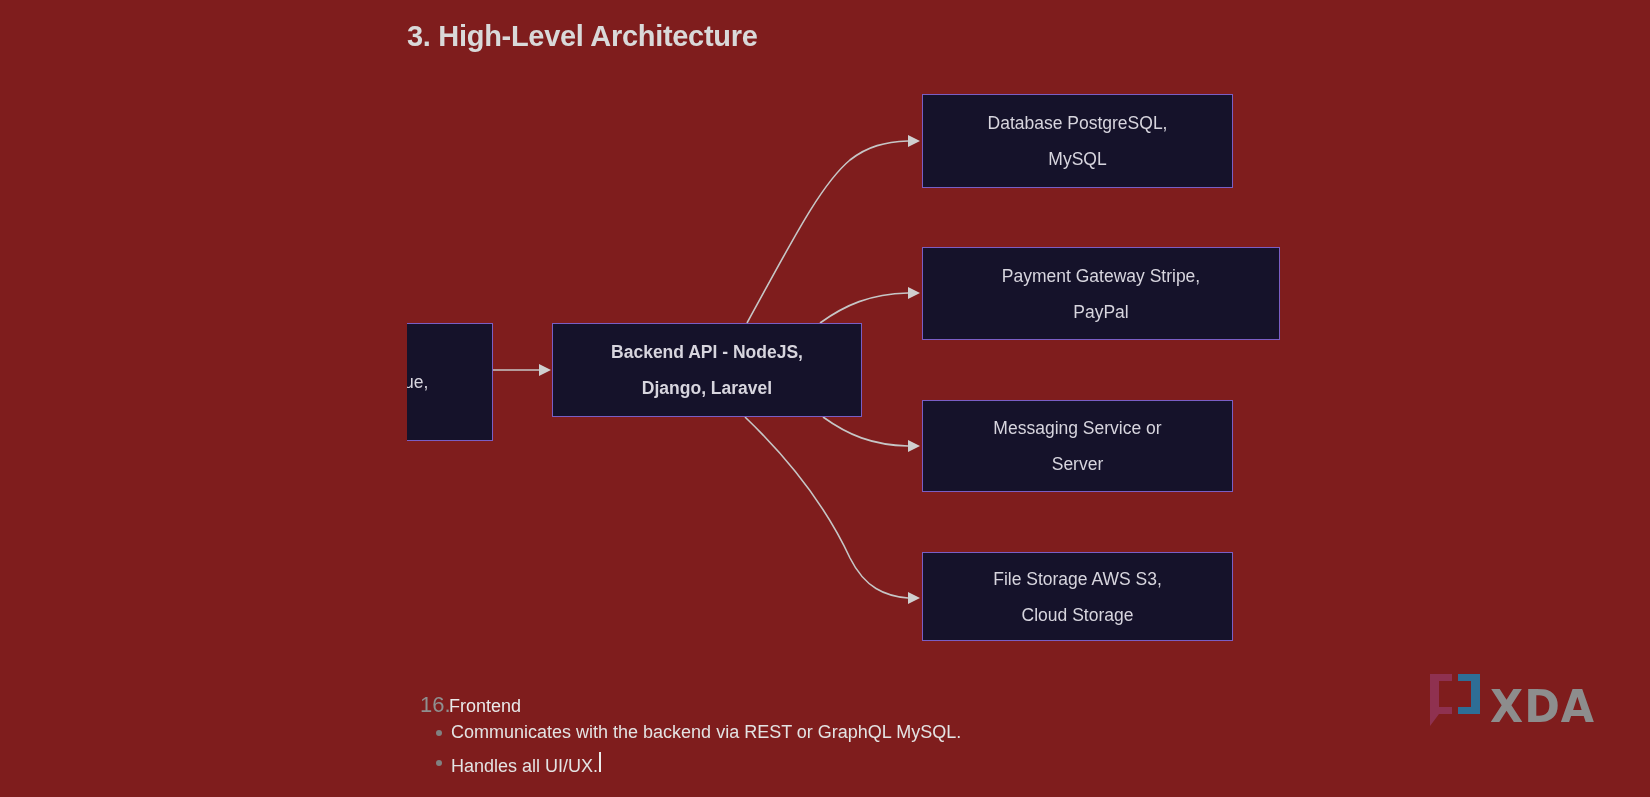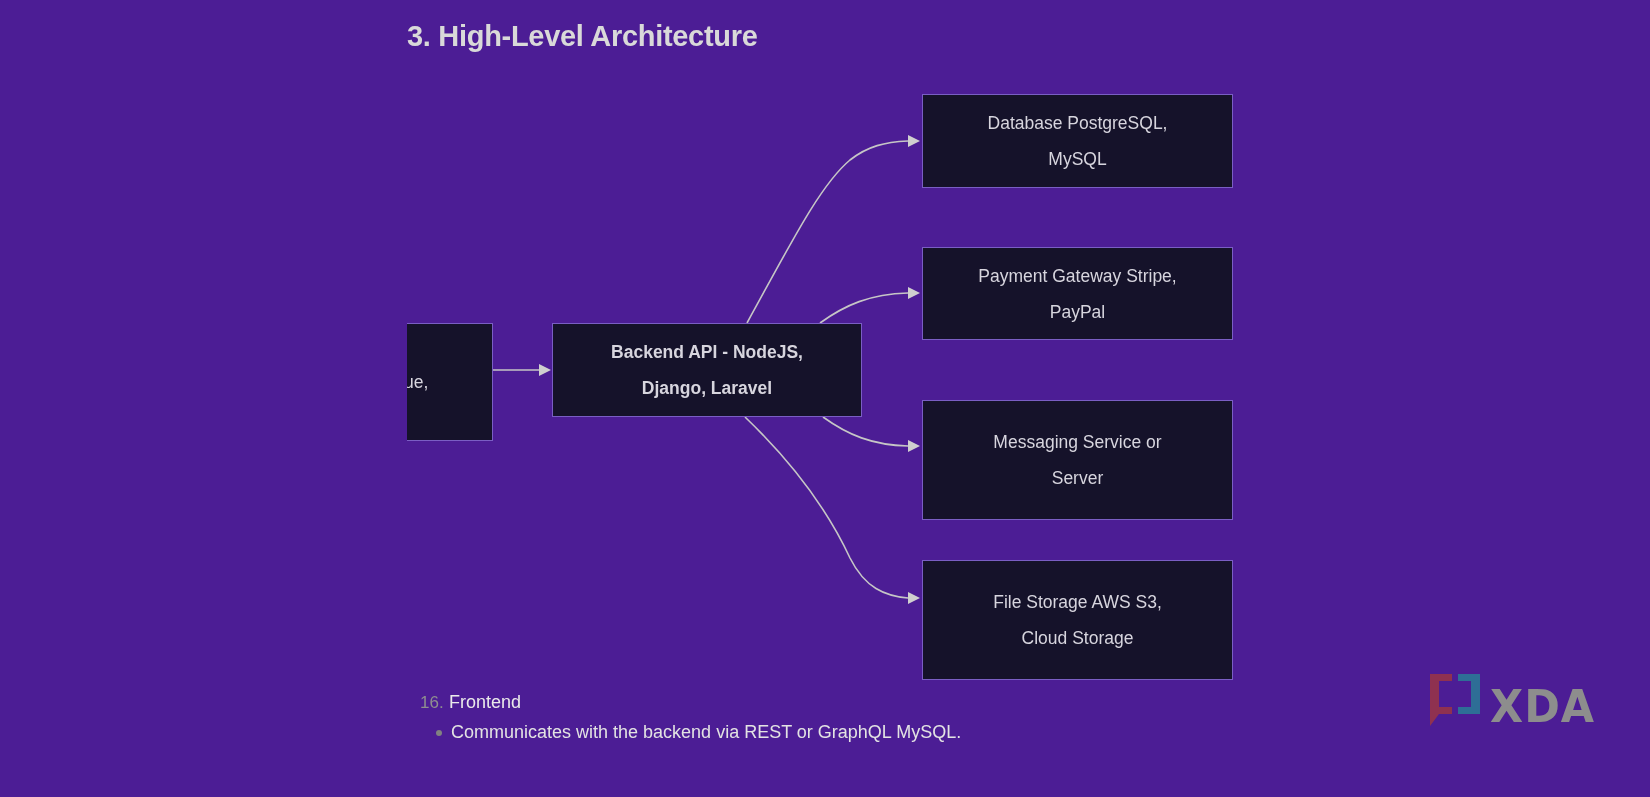--- a/index.html
+++ b/index.html
@@ -1,18 +1,18 @@
 <!DOCTYPE html>
 <html><head>
 <meta charset="utf-8">
 <style>
   html,body { margin:0; padding:0; background:#111; }
   .canvas {
     position:relative; width:1650px; height:797px;
-    background:#4c1d95; overflow:hidden;
+    background:#7f1d1d; overflow:hidden;
     font-family:"Liberation Sans", sans-serif;
     -webkit-font-smoothing:antialiased;
   }
 
   
   .page-title {
     position:absolute; left:407px; top:20px;
     font-size:29px; font-weight:700; color:#d9d9d9; letter-spacing:-0.3px;
     margin:0;
   }
@@ -24,32 +24,32 @@
     display:flex; align-items:center; justify-content:center;
     color:#d7d5de; font-size:17.5px; line-height:36px;
     text-align:center; white-space:pre-line;
   }
   .node--clipped { border-left:none; overflow:hidden; justify-content:flex-start; }
   .node--clipped .node-label { margin-left:-3px; text-align:left; }
 
   #node-clipped { left:407px; top:323px; width:86px;  height:118px; }
   #node-backend { left:552px; top:323px; width:310px; height:94px;font-weight:bold; }
   #node-db      { left:922px; top:94px;  width:311px; height:94px; }
-  #node-pay     { left:922px; top:247px; width:311px; height:93px; }
-  #node-msg     { left:922px; top:400px; width:311px; height:120px; }
-  #node-file    { left:922px; top:552px; width:311px; height:120px;margin-top:8px; }
+  #node-pay     { left:922px; top:247px; width:358px; height:93px; }
+  #node-msg     { left:922px; top:400px; width:311px; height:92px; }
+  #node-file    { left:922px; top:552px; width:311px; height:89px; }
 
   .arrow-layer { position:absolute; left:0; top:0; width:1650px; height:797px; pointer-events:none; }
   .arrow-layer path { fill:none; stroke:#c6c6c6; stroke-width:1.6; }
   .arrow-layer polygon { fill:#cfcfcf; }
 
   
   .notes { position:absolute; left:420px; top:692px; font-size:18px; color:#e3e3e3; }
   .note-row { display:flex; align-items:baseline; height:22px; margin-bottom:8px; }
-  .list-number { color:#8f8f8f; width:24px; font-size:17px; }
+  .list-number { color:#8f8f8f; width:24px; font-size:22px; }
   .list-title { font-weight:400; color:#eaeaea; margin-left:5px; }
   .bullet-dot {
     align-self:center;
     width:6px; height:6px; border-radius:50%; background:#818181;
     margin-left:16px; margin-right:9px; flex:0 0 auto;
   }
   .text-cursor {
     display:inline-block; width:2px; height:20px; background:#ececec;
     vertical-align:text-bottom; margin-left:1px;
   }
@@ -119,20 +119,25 @@
 
   <div class="notes">
     <div class="note-row">
       <span class="list-number">16.</span>
       <span class="list-title">Frontend</span>
     </div>
     <div class="note-row">
       <span class="bullet-dot"></span>
       <span>Communicates with the backend via REST or GraphQL MySQL.</span>
     </div>
+    <div class="note-row">
+      <span class="bullet-dot"></span>
+      <span>Handles all UI/UX.</span>
+        <span class="text-cursor"></span>
+    </div>
   </div>
 
   <div class="logo">
     <svg width="54" height="54" viewBox="0 0 54 54">
       <path d="M24 2 H2 V54 L11 42 H24 V35 H11 V9 H24 Z" fill="#8f3150"></path>
       <path d="M30 2 H52 V42 H30 V35 H43 V9 H30 Z" fill="#2e6e96"></path>
     </svg>
     <span class="logo-text">XDA</span>
   </div>
 

